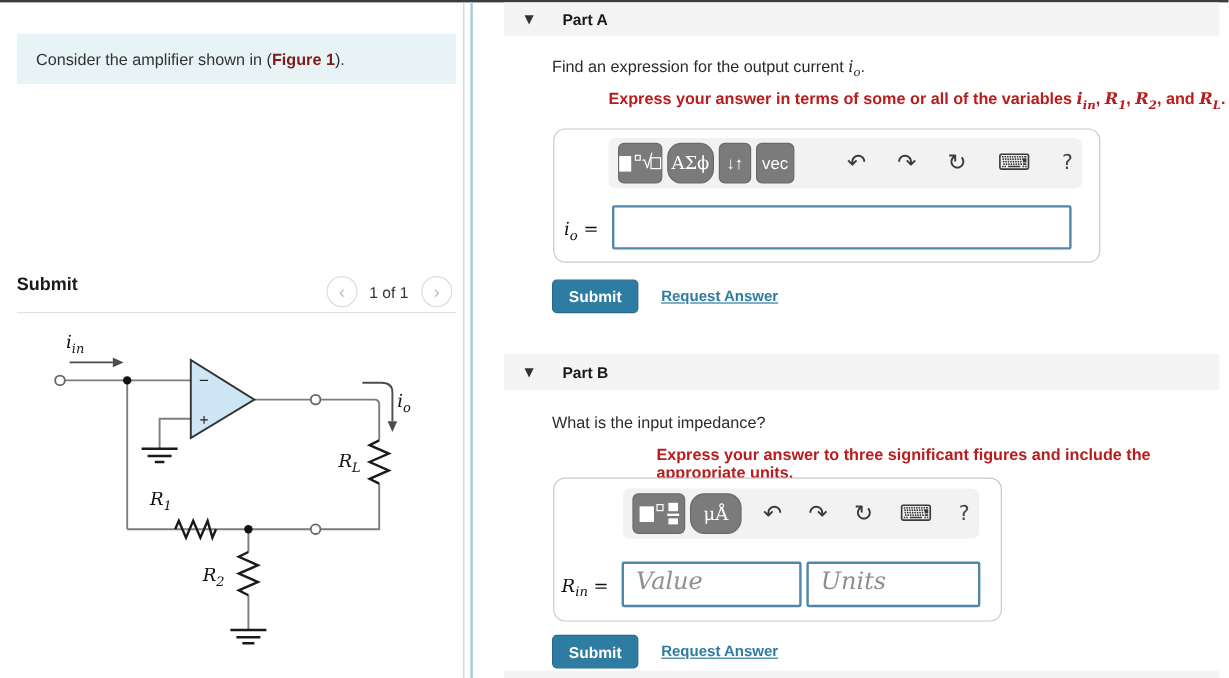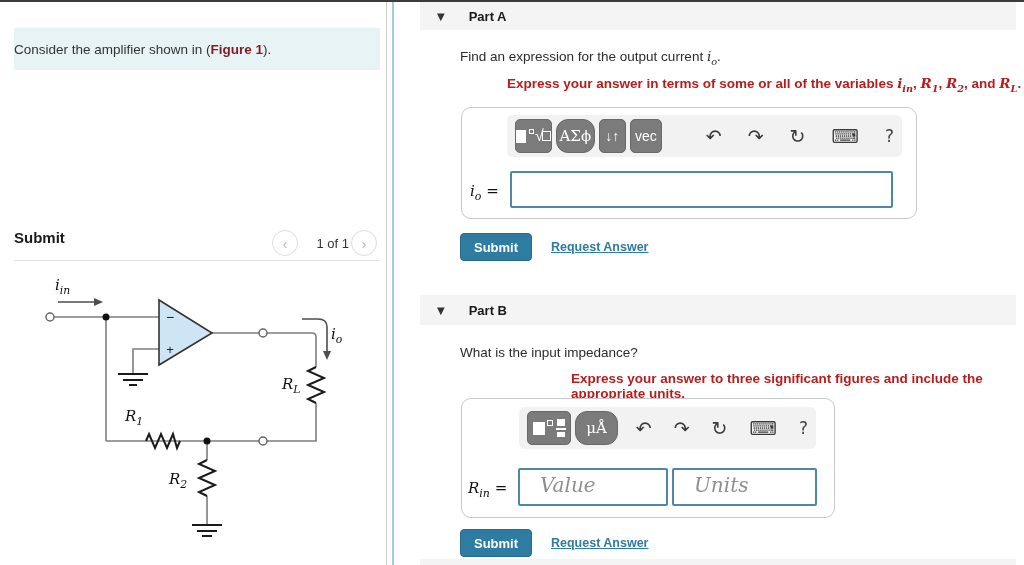--- a/index.html
+++ b/index.html
@@ -5,28 +5,28 @@
   html,body{margin:0;padding:0;background:#fff;}
   #app{position:relative;width:1024px;height:565px;background:#fff;overflow:hidden;
        font-family:"Liberation Sans",sans-serif;color:#2b2b2b;}
   .abs{position:absolute;}
   .top-border{left:0;top:0;width:1024px;height:2px;background:#3c3c3c;}
 
   
   .left-panel-border{left:386px;top:2px;width:1px;height:563px;background:#cfcfcf;}
   .splitter{left:392px;top:2px;width:2px;height:563px;background:#a9cadd;}
   .intro-box{left:14px;top:28px;width:366px;height:42px;background:#e8f3f6;
-             display:flex;align-items:center;box-sizing:border-box;
+             display:flex;align-items:center;padding-left:16px;box-sizing:border-box;
              font-size:13.5px;color:#333;}
   .intro-box a{color:#7f1d1d;text-decoration:none;font-weight:bold;}
   .figure-title{left:14px;top:229px;font-size:15px;font-weight:bold;color:#1a1a1a;}
   .page-circle{width:26px;height:26px;border:1px solid #ddd;border-radius:50%;
                background:#fff;display:flex;align-items:center;justify-content:center;
                color:#b9b9b9;font-size:15px;box-sizing:border-box;cursor:default;}
-  .page-label{left:299px;top:236px;width:50px;text-align:right;font-size:13px;color:#333;}
+  .page-label{left:299px;top:236px;width:50px;text-align:center;font-size:13px;color:#333;}
   .figure-divider{left:14px;top:260px;width:366px;height:1px;background:#e2e2e2;}
 
   .circuit-label{font-family:"DejaVu Serif",serif;font-style:italic;font-size:15px;color:#111;}
   .circuit-label sub{font-size:11px;}
 
   
   .part-header{left:420px;width:596px;height:28px;background:#f4f4f4;
                display:flex;align-items:center;padding-left:17px;box-sizing:border-box;}
   .collapse-tri{font-size:10px;color:#333;font-family:"DejaVu Sans",sans-serif;cursor:pointer;}
   .part-title{margin-left:24px;font-size:13px;font-weight:bold;color:#1a1a1a;}
@@ -41,21 +41,21 @@
   .eqbtn{height:34px;border-radius:5px;background:#7b7b7b;border:1px solid #696969;
          color:#fff;display:flex;align-items:center;justify-content:center;
          margin-right:4px;cursor:pointer;box-sizing:border-box;}
   .eqbtn.greek{font-family:"DejaVu Serif",serif;font-size:15px;border-radius:12px;}
   .tool-icons{display:flex;align-items:center;gap:26px;margin-left:40px;}
   .tool{font-family:"DejaVu Sans",sans-serif;font-size:19px;color:#3a3a3a;cursor:pointer;line-height:1;}
   .tool.help{font-size:17px;color:#444;}
   .ans-label{font-family:"DejaVu Serif",serif;font-style:italic;font-size:15px;color:#111;}
   .ans-label sub{font-size:11px;}
   .ans-input{border:2px solid #4e87a8;border-radius:2px;background:#fff;box-sizing:border-box;
-             font-size:16px;padding:0 20px;outline:none;}
+             font-size:16px;padding:0 10px;outline:none;}
   .ans-input::placeholder{font-family:"DejaVu Serif",serif;font-style:italic;
              font-size:20px;color:#8f8f8f;}
   .submit-btn{width:72px;height:28px;background:#2e7ca1;border:1px solid #286c8c;border-radius:4px;
              color:#fff;font-size:13px;font-weight:bold;display:flex;align-items:center;
              justify-content:center;cursor:pointer;box-sizing:border-box;}
   .req-link{font-size:12.5px;font-weight:bold;color:#2e7ca1;text-decoration:underline;cursor:pointer;}
   .bottom-strip{left:420px;top:559px;width:596px;height:6px;background:#f4f4f4;}
 
   
   .gfx{display:flex;align-items:center;}
@@ -185,21 +185,21 @@
   <div class="abs ans-label" style="left:470px;top:182px;"><span class="math">i<sub>o</sub></span> =</div>
   <input class="abs ans-input" style="left: 510px; top: 171px; width: 383px; height: 37px;">
   <div class="abs submit-btn" style="left:460px;top:233px;">Submit</div>
   <div class="abs req-link" style="left:551px;top:240px;">Request Answer</div>
 
   <div class="abs part-header" style="top:295px;height:30px;">
     <span class="collapse-tri">▼</span>
     <span class="part-title">Part B</span>
   </div>
   <div class="abs q-text" style="left:460px;top:345px;">What is the input impedance?</div>
-  <div class="abs q-bold" style="left:484px;top:371px;padding-left:40px;">Express your answer to three significant figures and include the appropriate units.</div>
+  <div class="abs q-bold" style="left:460px;top:371px;padding-left:40px;">Express your answer to three significant figures and include the appropriate units.</div>
 
   <div class="abs answer-panel" style="left:461px;top:398px;width:374px;height:120px;"></div>
   <div class="abs eq-toolbar" style="left:519px;top:407px;width:297px;height:42px;">
     <div class="eqbtn" style="width:46px;">
       <span class="gfx">
         <span class="sqf" style="width:12px;height:13px;"></span>
         <span class="sq-hollow" style="width:6px;height:6px;margin:-10px 0 0 2px;"></span>
         <span class="stack">
           <span class="sqf" style="width:8px;height:7px;"></span>
           <span class="bar"></span>

